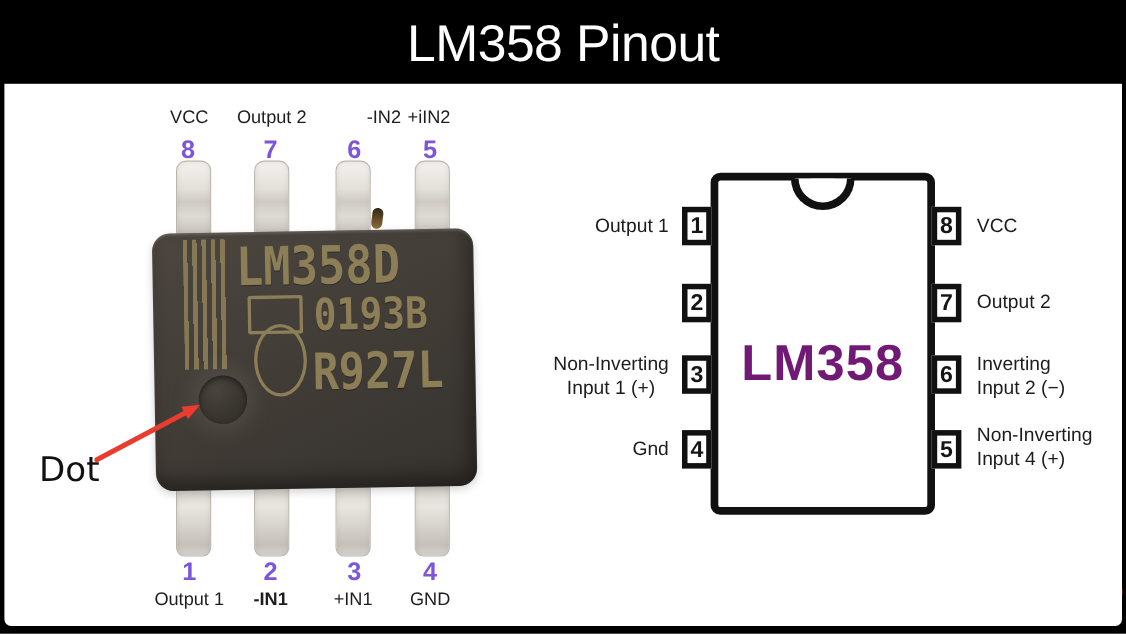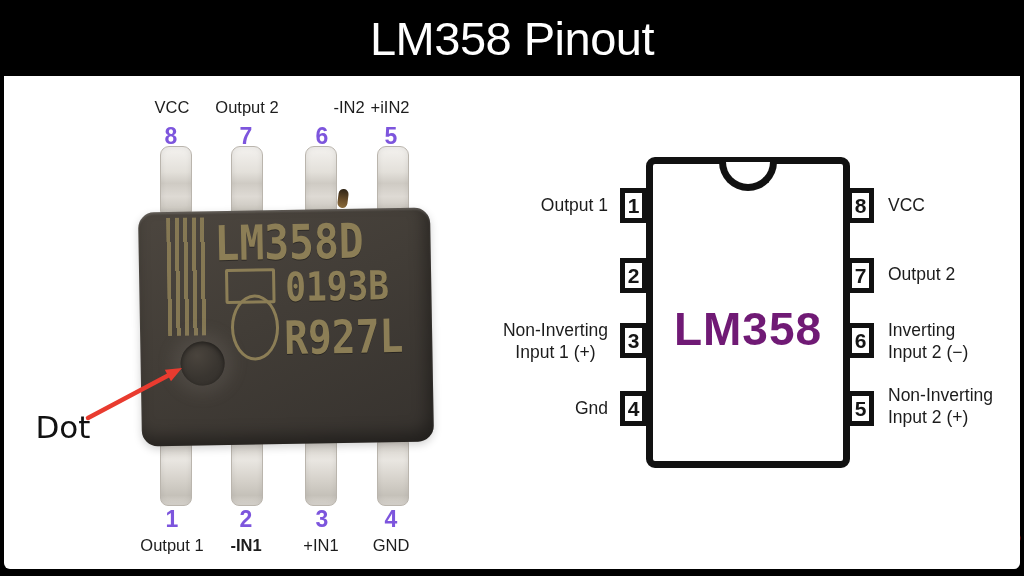--- a/index.html
+++ b/index.html
@@ -160,21 +160,21 @@
   </div>
   <div class="diag-label dl-right" style="top:274px;">
     <div>Output 2</div>
   </div>
   <div class="diag-label dl-right" style="top:341px;">
     <div>Inverting</div>
     <div>Input 2 (−)</div>
   </div>
   <div class="diag-label dl-right" style="top:406px;">
     <div>Non-Inverting</div>
-    <div>Input 2 (+)</div>
+    <div>Input 4 (+)</div>
   </div>
 
   <svg class="qr" viewBox="0 0 29 29">
     <rect x="0" y="0" width="29" height="29" fill="#fff"></rect>
     <path fill="#111" d="M0 0h7v7H0z"></path>
       <path fill="#fff" d="M1 1h5v5H1z"></path>
       <rect x="2" y="2" width="3" height="3" fill="#111"></rect>
     <path fill="#111" d="M22 0h7v7h-7z"></path>
       <path fill="#fff" d="M23 1h5v5h-5z"></path>
       <rect x="24" y="2" width="3" height="3" fill="#111"></rect>

